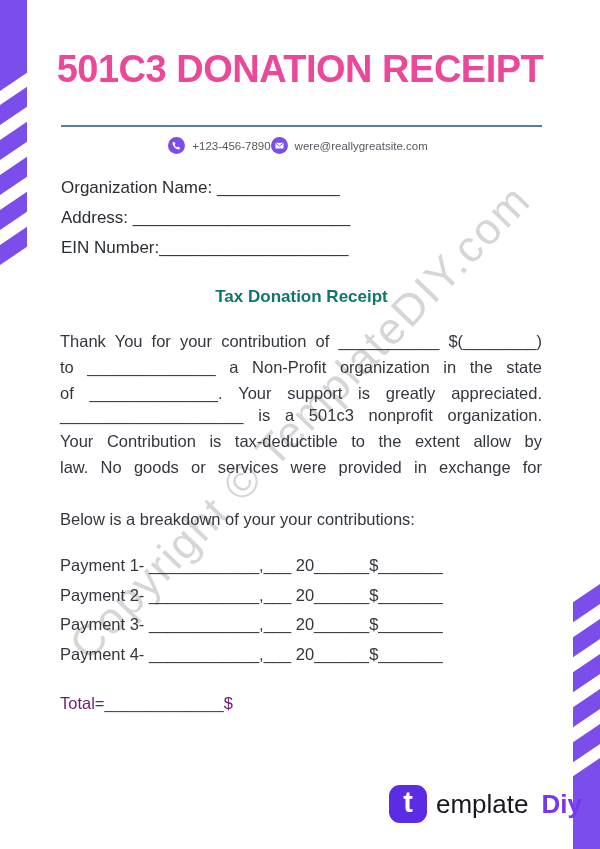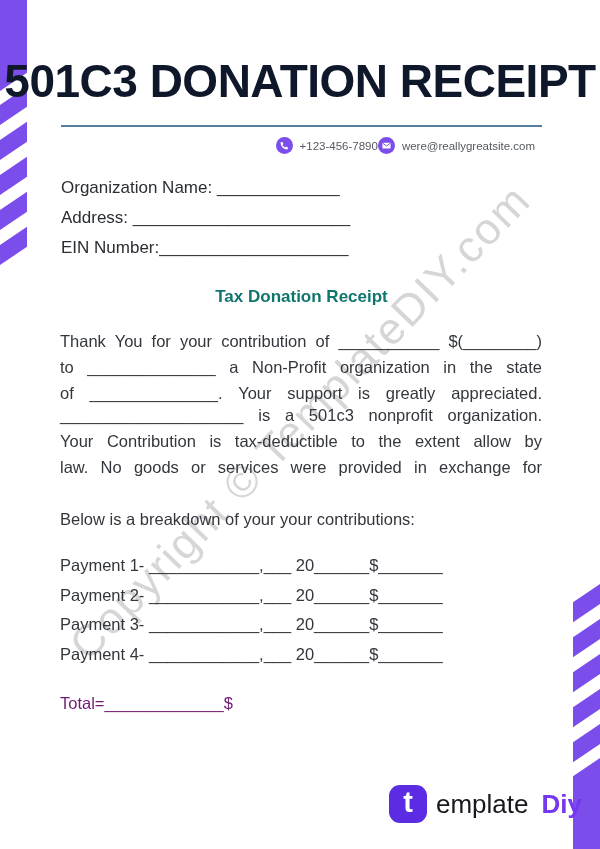--- a/index.html
+++ b/index.html
@@ -40,33 +40,32 @@
     letter-spacing:2px;
     color:#d6d6d6;
     transform:rotate(-46deg);
     white-space:nowrap;
     pointer-events:none;
   }
   
   .title{
     position:absolute;top:52px;left:0;width:100%;
     text-align:center;
-    font-size:46px;line-height:34px;
+    font-size:38px;line-height:34px;
     font-weight:800;
     letter-spacing:-0.5px;
-    color:#0f172a;
-    margin-top:12px;
+    color:#ec4899;
   }
   .divider{
     position:absolute;top:125px;left:61px;width:481px;height:2px;
     background:#577e9e;
   }
   .contact{
     position:absolute;top:137px;left:61px;width:474px;
-    display:flex;justify-content:flex-end;align-items:center;
+    display:flex;justify-content:center;align-items:center;
     font-size:11.5px;color:#55595f;
   }
   .contact-item{display:flex;align-items:center;gap:7px;}
   .contact-item svg{display:block;}
   
   .fields{
     position:absolute;top:173px;left:61px;width:480px;
     font-size:17px;line-height:30px;
     font-weight:500;color:#2a2e33;
   }

